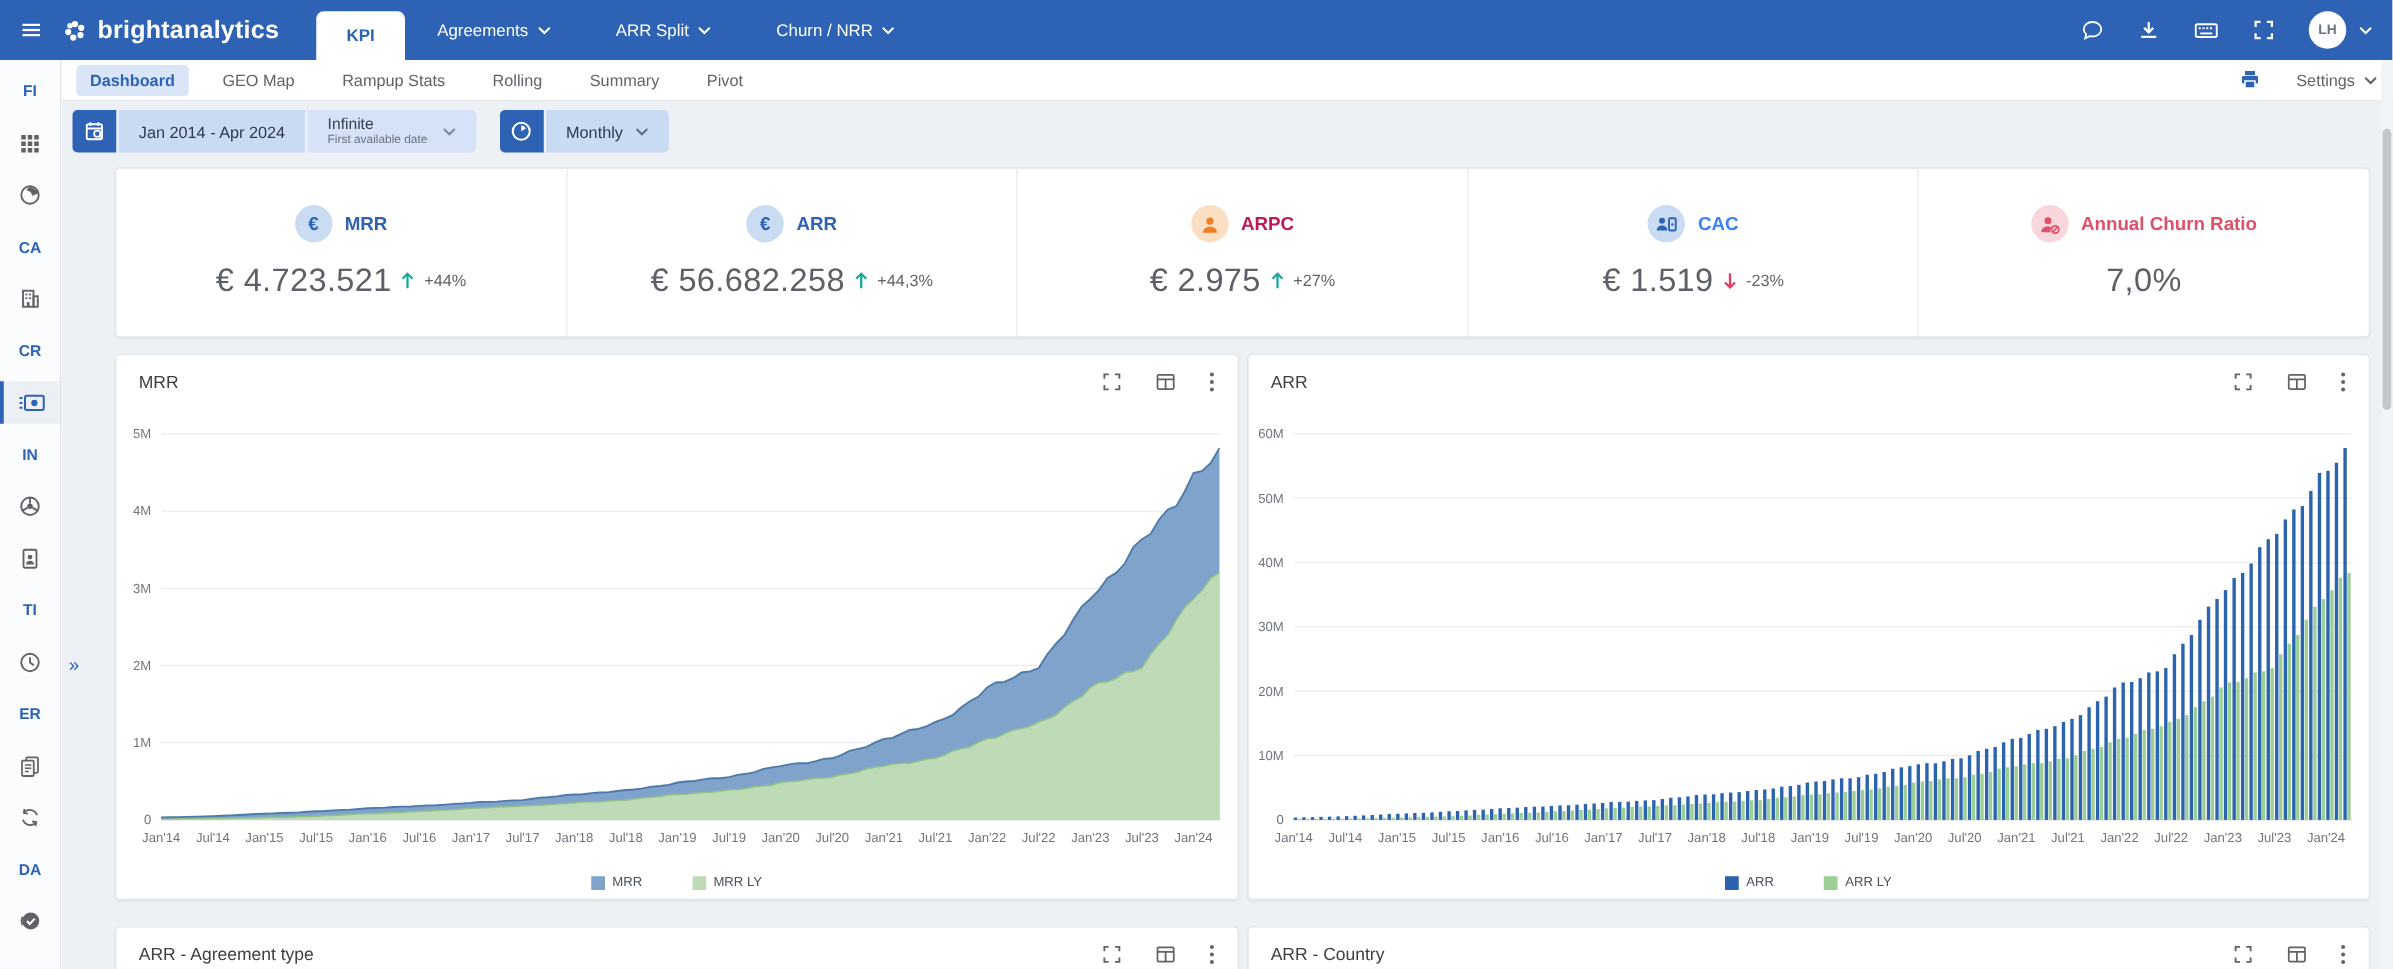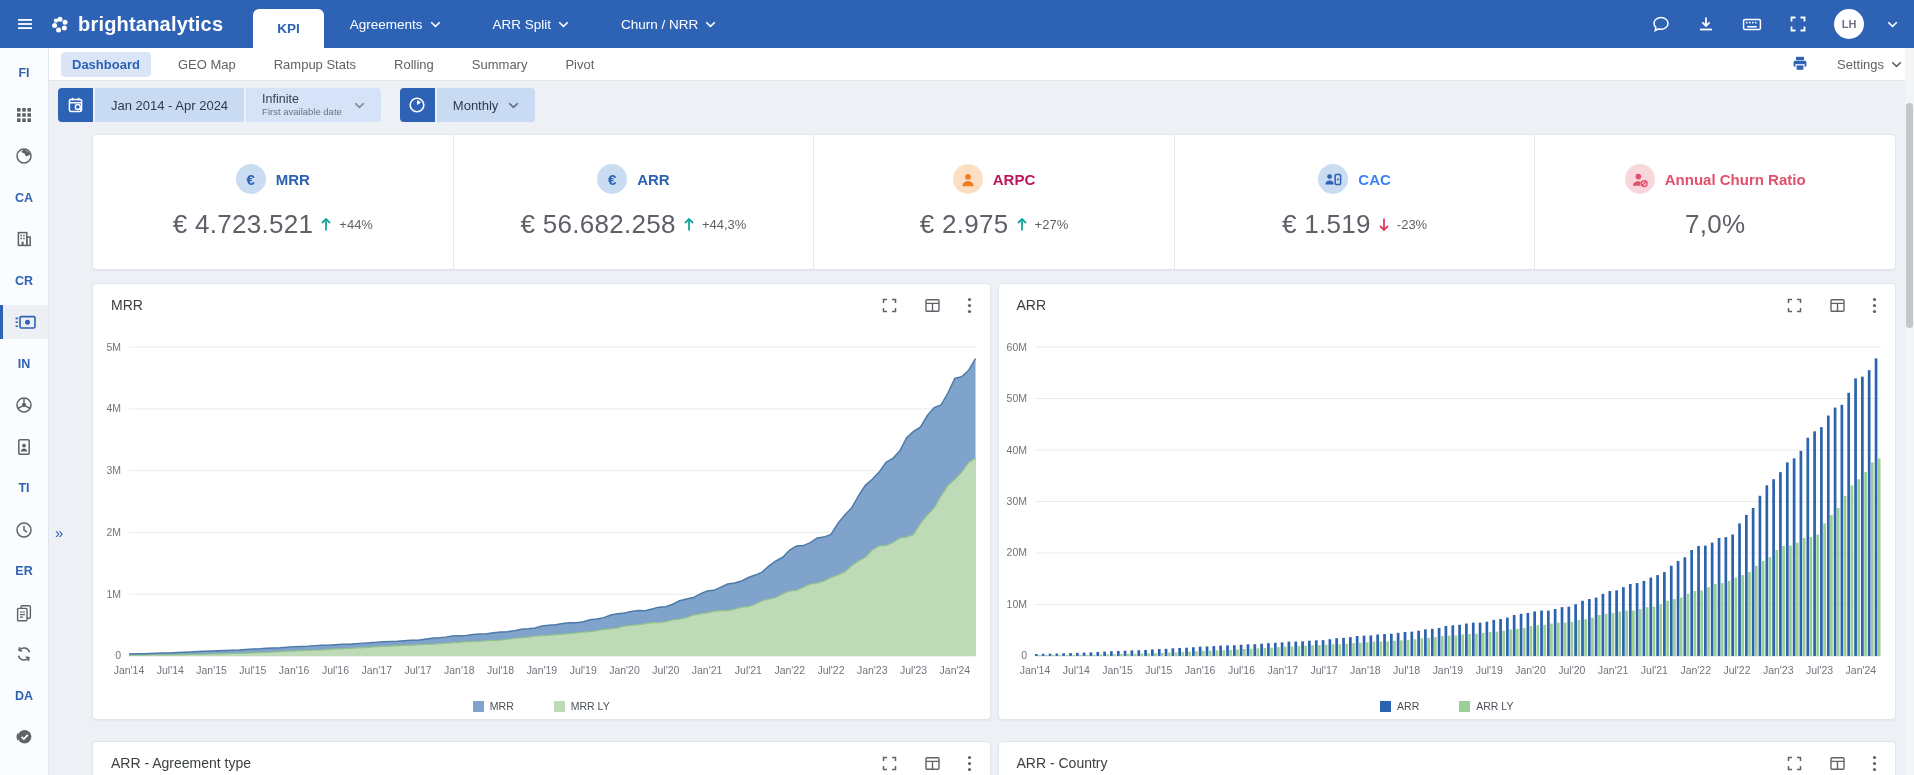--- a/index.html
+++ b/index.html
@@ -9,21 +9,21 @@
   
   .topbar { position:absolute; top:0; left:0; width:100%; height:48px; background:#2d62b5; display:flex; align-items:center; z-index:6; }
   .hamburger { margin-left:16px; display:flex; cursor:pointer; }
   .logo { display:flex; align-items:center; gap:8px; margin-left:16px; cursor:pointer; }
   .logo-text { color:#fff; font-size:20px; font-weight:bold; letter-spacing:.2px; }
   .top-tabs { display:flex; align-items:flex-end; height:48px; margin-left:30px; }
   .top-tab { color:#fff; font-size:13.5px; height:48px; display:flex; align-items:center; gap:7px; padding:12px 26px; cursor:pointer; }
   .top-tab.active { background:#fff; color:#2d62b5; font-weight:bold; height:39px; border-radius:6px 6px 0 0; padding:0 24px; }
   .top-actions { margin-left:auto; display:flex; align-items:center; gap:27px; margin-right:16px; }
   .tb-ic { display:flex; cursor:pointer; }
-  .avatar-wrap { display:flex; align-items:center; gap:23px; cursor:pointer; }
+  .avatar-wrap { display:flex; align-items:center; gap:10px; cursor:pointer; }
   .avatar { width:30px; height:30px; border-radius:50%; background:#fff; color:#6b7280; font-size:11px; font-weight:bold; display:flex; align-items:center; justify-content:center; }
 
   
   .sidebar { position:absolute; top:48px; left:0; width:49px; bottom:0; background:#fbfcfd; border-right:1px solid #e3e6ea; z-index:5; }
   .sb-item { position:absolute; left:0; width:100%; height:34px; display:flex; align-items:center; justify-content:center; cursor:pointer; }
   .sb-item.active { background:#eceff3; border-left:3px solid #2d62b5; }
   .sb-text { color:#2d62b5; font-weight:bold; font-size:12.5px; }
   .expand-handle { position:absolute; left:55px; top:524px; color:#2d62b5; font-size:15px; z-index:5; cursor:pointer; user-select:none; }
 
   

